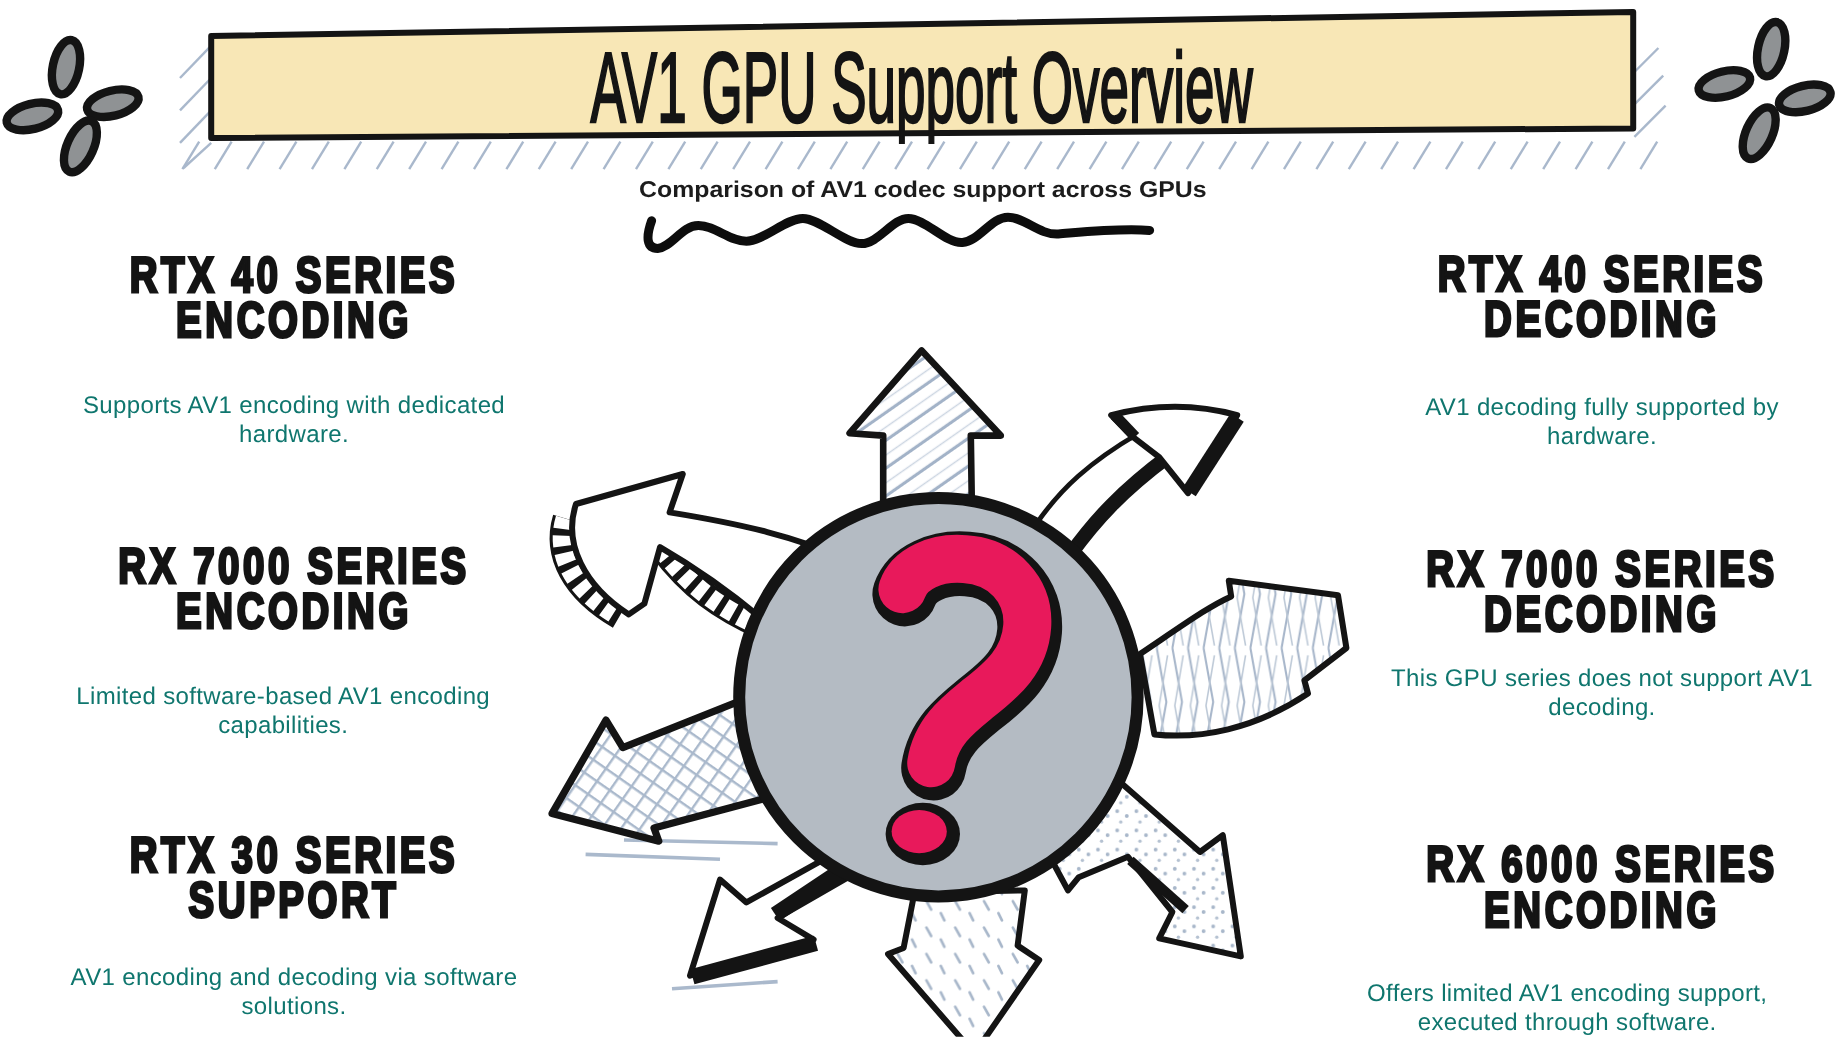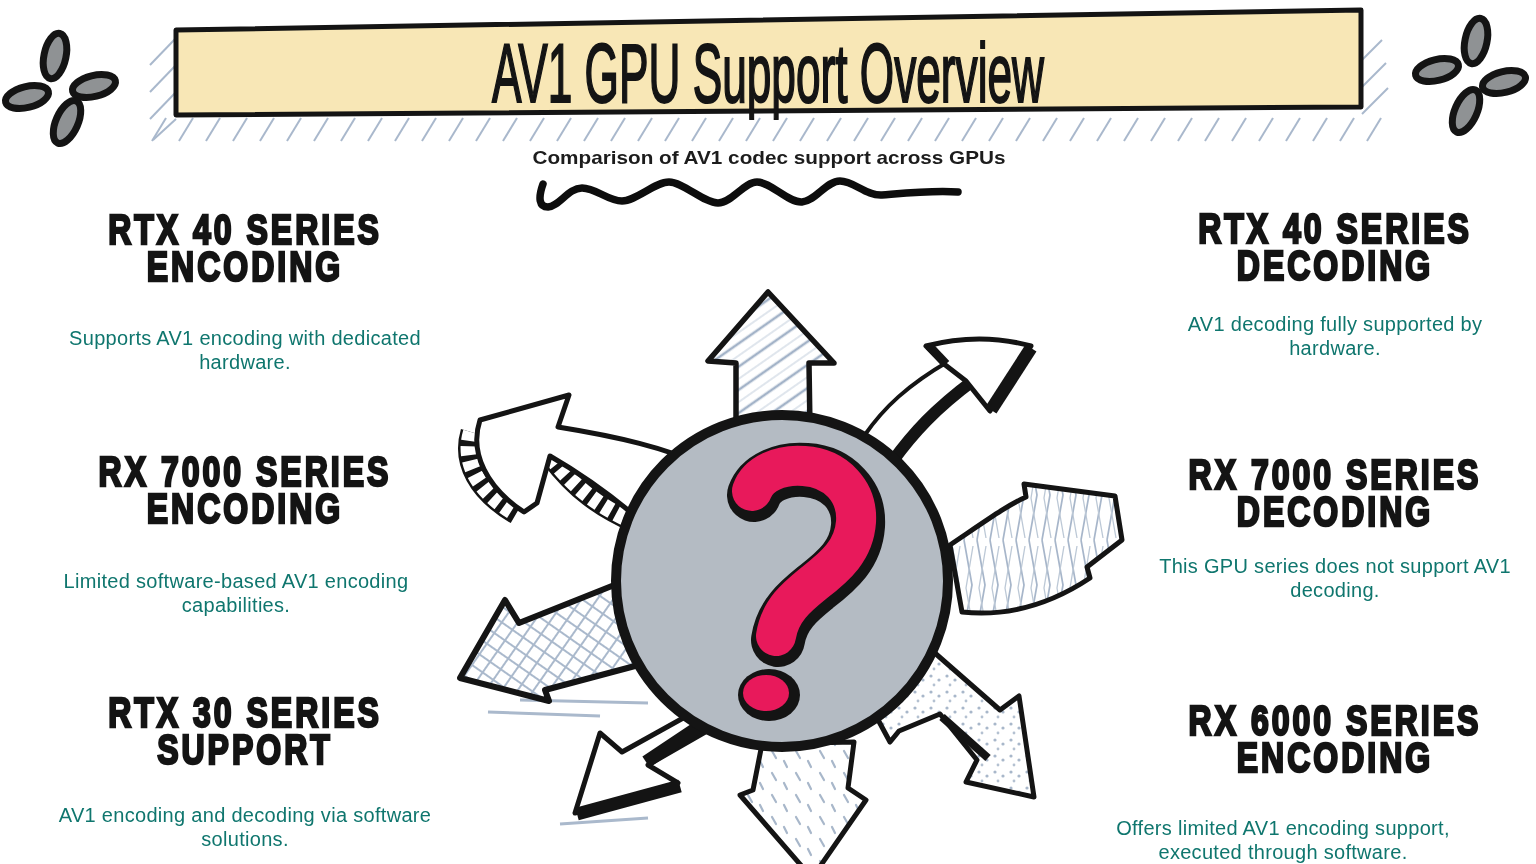--- a/index.html
+++ b/index.html
@@ -174,19 +174,19 @@
 <div class="abs hd" style="left:45px;top:211px;width:400px;">RTX 40 SERIES<br>ENCODING</div>
 <div class="abs bd" style="left:45px;top:326px;width:400px;">Supports AV1 encoding with dedicated<br>hardware.</div>
 
 <div class="abs hd" style="left:45px;top:453px;width:400px;">RX 7000 SERIES<br>ENCODING</div>
 <div class="abs bd" style="left:36px;top:569px;width:400px;">Limited software-based AV1 encoding<br>capabilities.</div>
 
 <div class="abs hd" style="left:45px;top:694px;width:400px;">RTX 30 SERIES<br>SUPPORT</div>
 <div class="abs bd" style="left:45px;top:803px;width:400px;">AV1 encoding and decoding via software<br>solutions.</div>
 
 <div class="abs hd" style="left:1135px;top:210px;width:400px;">RTX 40 SERIES<br>DECODING</div>
-<div class="abs bd" style="left:1135px;top:312px;width:400px;">AV1 decoding fully supported by<br>hardware.</div>
+<div class="abs bd" style="left:1135px;top:328px;width:400px;">AV1 decoding fully supported by<br>hardware.</div>
 
 <div class="abs hd" style="left:1135px;top:456px;width:400px;">RX 7000 SERIES<br>DECODING</div>
 <div class="abs bd" style="left:1135px;top:554px;width:400px;">This GPU series does not support AV1<br>decoding.</div>
 
 <div class="abs hd" style="left:1135px;top:702px;width:400px;">RX 6000 SERIES<br>ENCODING</div>
-<div class="abs bd" style="left:1083px;top:816px;width:400px;">Offers limited AV1 encoding support,<br>executed through software.</div>
+<div class="abs bd" style="left:1106px;top:816px;width:400px;">Offers limited AV1 encoding support,<br>executed through software.</div>
 
 </body></html>

